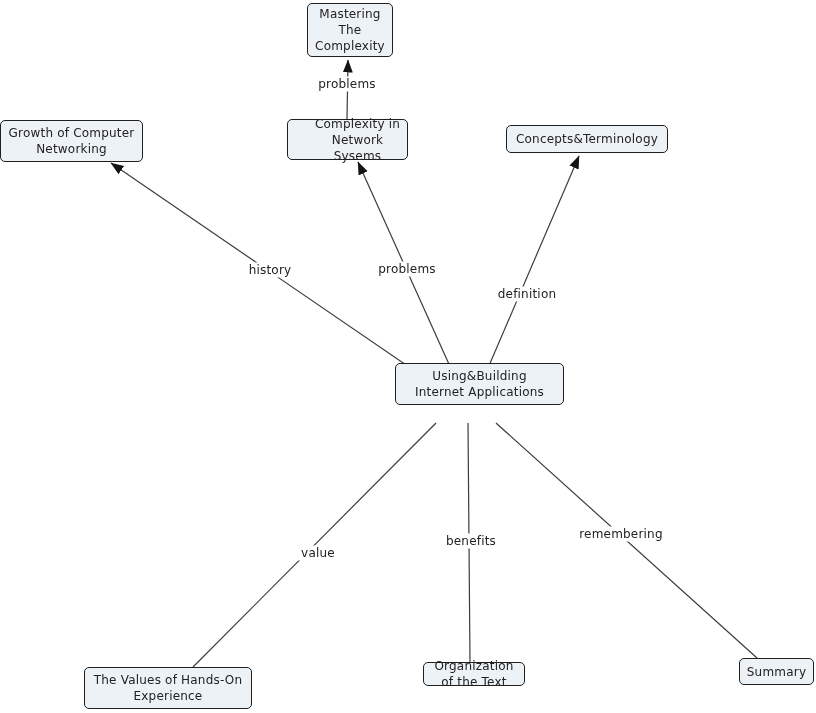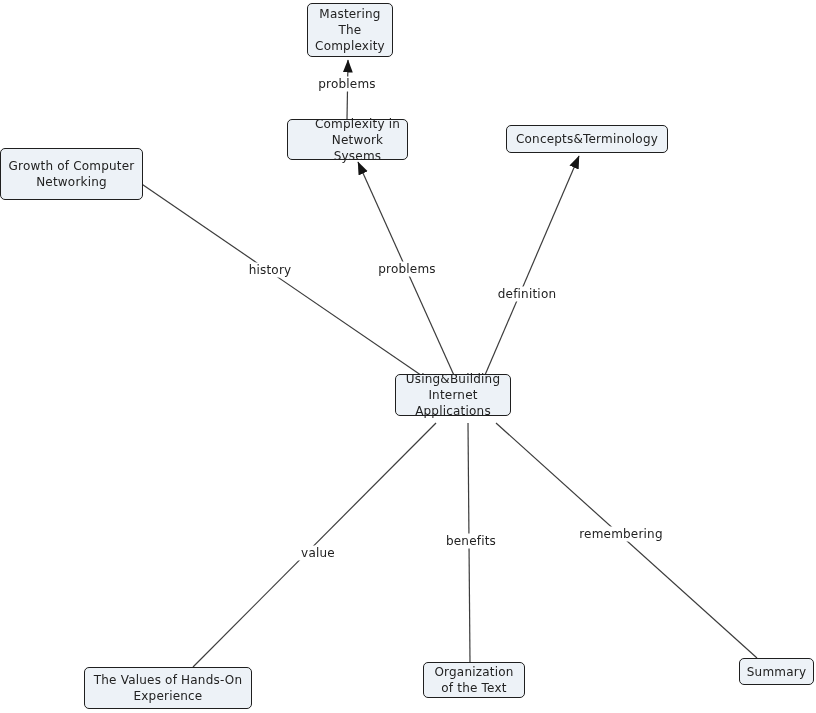--- a/index.html
+++ b/index.html
@@ -79,40 +79,40 @@
       <line x1="436" y1="423" x2="193" y2="667" class="edge-line"></line>
       <line x1="468" y1="423" x2="470" y2="662" class="edge-line"></line>
       <line x1="496" y1="423" x2="757" y2="658" class="edge-line"></line>
     </svg>
   <div id="node-layer">
       <div class="node" style="left: 307px; top: 3px; width: 86px; height: 54px;">
         <span class="node-label">Mastering
 The
 Complexity</span>
       </div>
-      <div class="node" style="left: 0px; top: 120px; width: 143px; height: 52px; margin-top: 28px;">
+      <div class="node" style="left: 0px; top: 120px; width: 143px; height: 42px;">
         <span class="node-label">Growth of Computer
 Networking</span>
       </div>
       <div class="node" style="left: 287px; top: 119px; width: 121px; height: 41px; padding-left: 20px;">
         <span class="node-label">Complexity in
 Network Sysems</span>
       </div>
       <div class="node" style="left: 506px; top: 125px; width: 162px; height: 28px;">
         <span class="node-label">Concepts&amp;Terminology</span>
       </div>
-      <div class="node" style="left: 395px; top: 374px; width: 116px; height: 42px; align-items: center;">
+      <div class="node" style="left: 395px; top: 363px; width: 169px; height: 42px; align-items: center;">
         <span class="node-label">Using&amp;Building
 Internet Applications</span>
       </div>
       <div class="node" style="left: 84px; top: 667px; width: 168px; height: 42px;">
         <span class="node-label">The Values of Hands-On
 Experience</span>
       </div>
-      <div class="node" style="left: 423px; top: 662px; width: 102px; height: 36px;">
+      <div class="node" style="left: 423px; top: 662px; width: 102px; height: 24px;">
         <span class="node-label">Organization
 of the Text</span>
       </div>
       <div class="node" style="left: 739px; top: 658px; width: 75px; height: 27px;">
         <span class="node-label">Summary</span>
       </div>
     </div>
   <div id="label-layer">
       <div class="edge-label" style="left: 347px; top: 84px;">problems</div>
       <div class="edge-label" style="left: 270px; top: 270px;">history</div>

